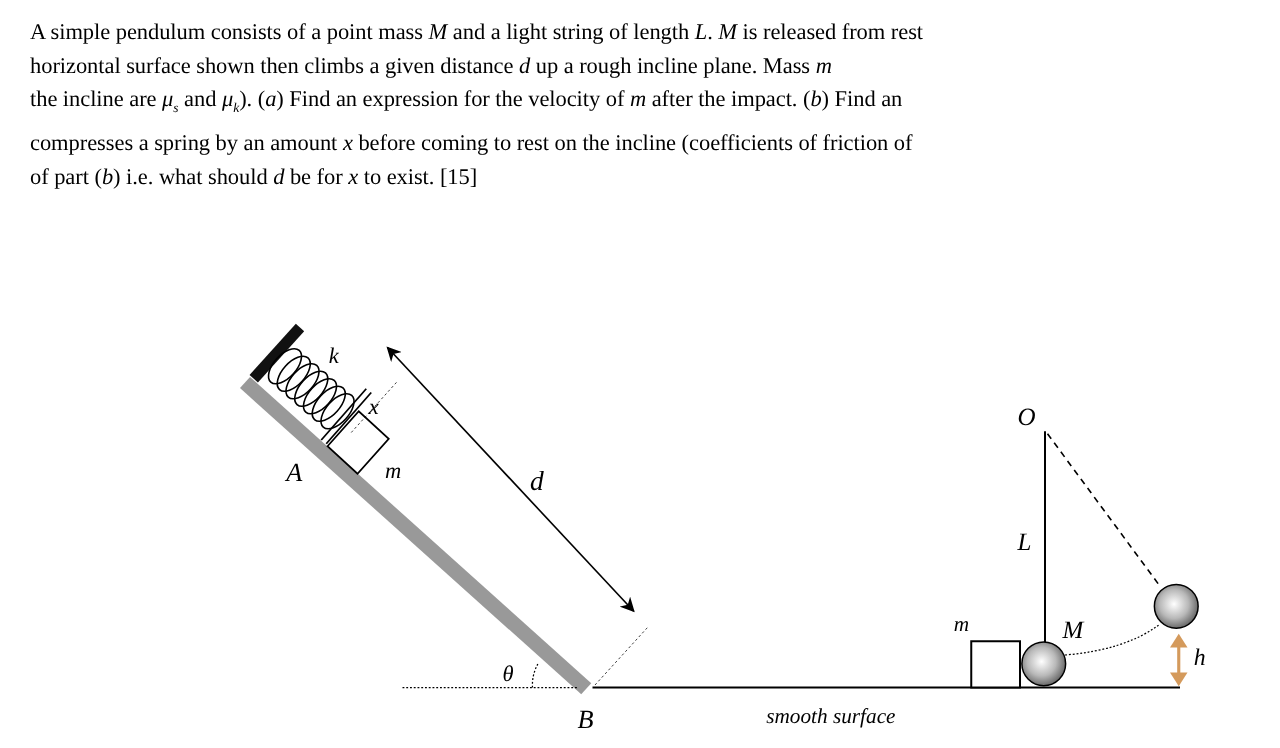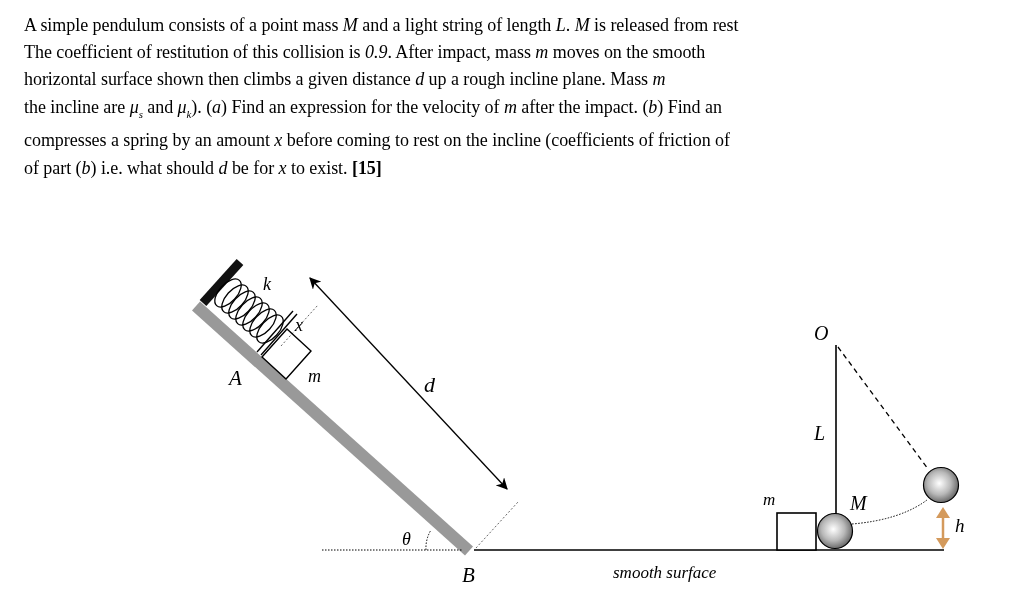--- a/index.html
+++ b/index.html
@@ -2,30 +2,29 @@
 <html><head>
 <meta charset="utf-8">
 <style>
   html, body { margin: 0; padding: 0; background: #ffffff; }
   body { width: 1024px; height: 598px; position: relative; overflow: hidden;
          font-family: "Liberation Serif", "DejaVu Serif", serif; color: #000; }
   .problem { position: absolute; left: 24px; top: 12px; width: 990px;
              font-size: 18px; line-height: 27.2px; letter-spacing: -0.05px; }
   .problem .line { white-space: nowrap; display: block; }
   .problem i { font-style: italic; }
-  .problem b { font-weight: bold; }
+  .problem b { font-weight: normal; }
   .diagram { position: absolute; left: 0; top: 240px; width: 1024px; height: 358px; }
   .lbl { font-family: "Liberation Serif", "DejaVu Serif", serif; font-style: italic; fill: #000; }
 </style>
 </head>
 <body>
 
 <div class="problem" id="problem">
     <span class="line">A simple pendulum consists of a point mass <i>M</i> and a light string of length <i>L</i>.  <i>M</i> is released from rest</span>
-    <span class="line">The coefficient of restitution of this collision is <i>0.9</i>.  After impact, mass <i>m</i> moves on the smooth</span>
     <span class="line">horizontal surface shown then climbs a given distance <i>d</i> up a rough incline plane.  Mass <i>m</i></span>
     <span class="line">the incline are <i>μ<sub style="font-size: 0.6em;">s</sub></i> and <i>μ<sub style="font-size: 0.6em;">k</sub></i>). (<i>a</i>) Find an expression for the velocity of <i>m</i> after the impact. (<i>b</i>) Find an</span>
     <span class="line">compresses a spring by an amount <i>x</i> before coming to rest on the incline (coefficients of friction of</span>
     <span class="line">of part (<i>b</i>) i.e. what should <i>d</i> be for <i>x</i> to exist. <b>[15]</b></span>
   </div>
 
 <svg class="diagram" viewBox="0 240 1024 358" width="1024" height="358" xmlns="http://www.w3.org/2000/svg">
   <defs>
     <radialGradient id="ballGrad" cx="45%" cy="45%" r="60%">
       <stop offset="0%" stop-color="#ffffff"></stop>

